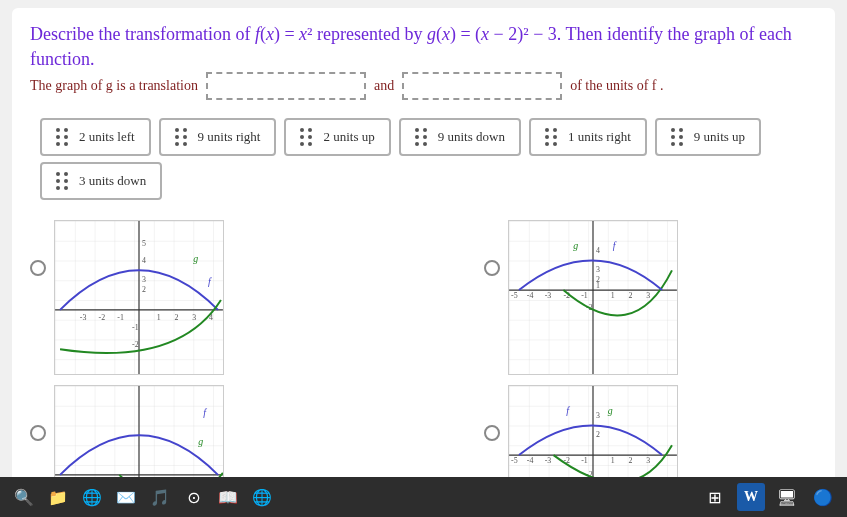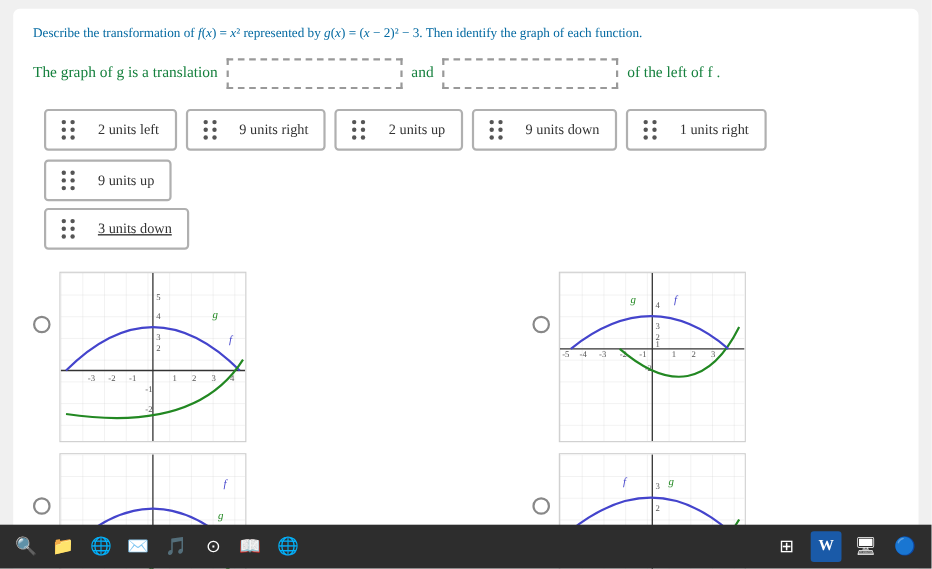--- a/index.html
+++ b/index.html
@@ -14,33 +14,32 @@
 
     .main-content {
       background: white;
       margin: 8px 12px;
       padding: 14px 18px;
       border-radius: 6px;
       min-height: 460px;
     }
 
     .problem-text {
-      font-size: 12px;
-      color: #0369a1;
-      margin-bottom: 14px;
+      font-size: 18px;
+      color: #6d28d9;
       line-height: 1.4;
     }
 
     .problem-text em {
       font-style: italic;
     }
 
     .fill-in-line {
       font-size: 14px;
-      color: #15803d;
+      color: #7f1d1d;
       margin-bottom: 18px;
       display: flex;
       align-items: center;
       gap: 4px;
       flex-wrap: wrap;
     }
 
     .blank-box {
       display: inline-block;
       border: 2px dashed #999;
@@ -60,21 +59,21 @@
 
     .ans-btn {
       border: 2px solid #b0b0b0;
       background: white;
       border-radius: 4px;
       padding: 8px 14px;
       font-size: 13px;
       cursor: pointer;
       display: flex;
       align-items: center;
-      gap: 16px;
+      gap: 6px;
       color: #333;
       font-family: 'Times New Roman', Times, serif;
     }
 
     .dot-grid {
       display: inline-grid;
       grid-template-columns: repeat(2, 5px);
       gap: 3px;
       margin-right: 4px;
     }
@@ -166,21 +165,21 @@
 
   <div class="problem-text">
     Describe the transformation of <em>f</em>(<em>x</em>) = <em>x</em>² represented by <em>g</em>(<em>x</em>) = (<em>x</em> − 2)² − 3. Then identify the graph of each function.
   </div>
 
   <div class="fill-in-line">
     <span>The graph of g is a translation</span>
     <span class="blank-box"></span>
     <span>and</span>
     <span class="blank-box"></span>
-    <span>of the left of f .</span>
+    <span>of the units of f .</span>
   </div>
 
   <div class="answer-buttons">
     <button class="ans-btn">
       <span class="dot-grid">
         <span class="dot"></span>
           <span class="dot"></span>
         <span class="dot"></span>
           <span class="dot"></span>
         <span class="dot"></span>
@@ -238,21 +237,21 @@
           <span class="dot"></span>
         <span class="dot"></span>
           <span class="dot"></span>
         <span class="dot"></span>
           <span class="dot"></span>
       </span>
       <span>9 units up</span>
     </button>
   </div>
 
-  <div class="answer-buttons" style="margin-top:-14px;text-decoration:underline;">
+  <div class="answer-buttons" style="margin-top:-14px;">
     <button class="ans-btn">
       <span class="dot-grid">
         <span class="dot"></span>
           <span class="dot"></span>
         <span class="dot"></span>
           <span class="dot"></span>
         <span class="dot"></span>
           <span class="dot"></span>
       </span>
       <span>3 units down</span>

